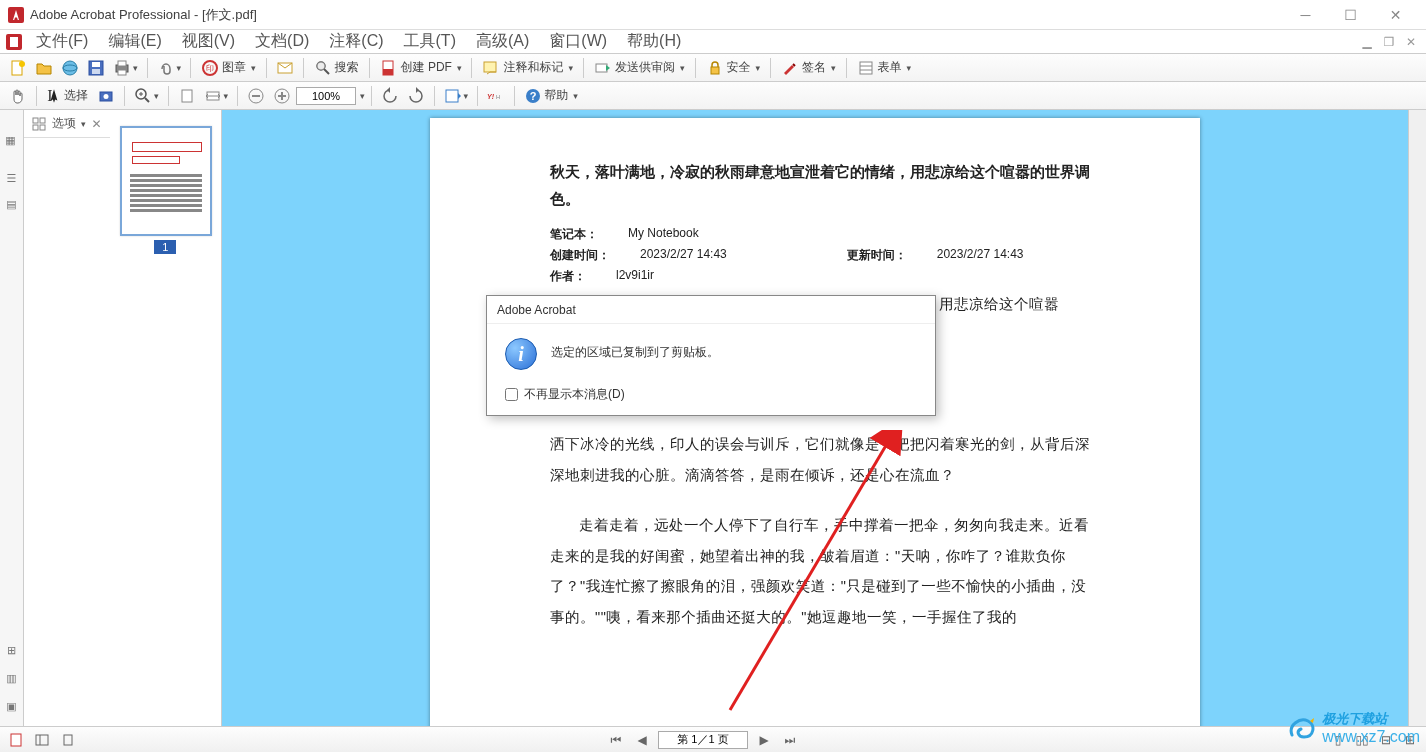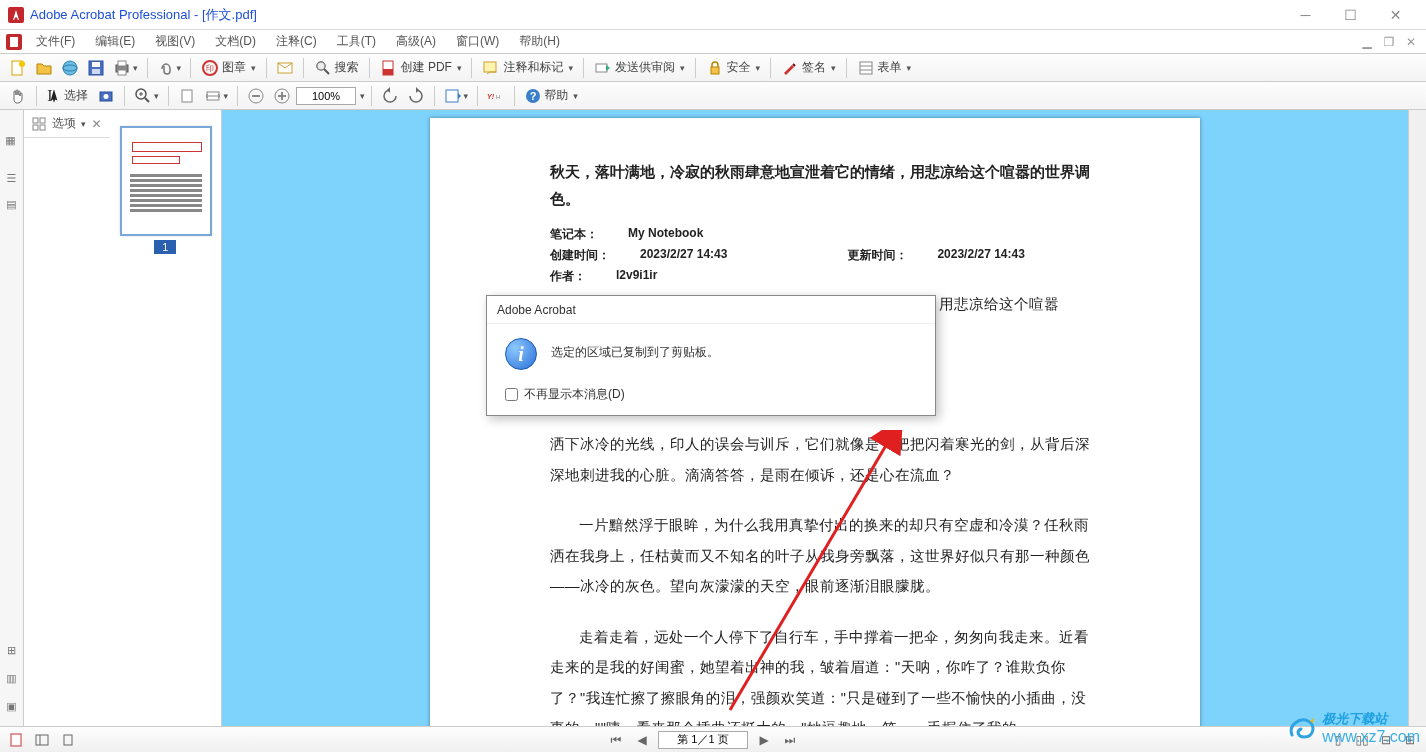--- a/index.html
+++ b/index.html
@@ -17,38 +17,38 @@
   
   .titlebar {
     height: 30px;
     background: #fff;
     border-bottom: 1px solid #ddd;
     display: flex;
     align-items: center;
     padding: 0 8px;
   }
   .titlebar .logo { width: 16px; height: 16px; margin-right: 6px; }
-  .titlebar .title { color: #1d4ed8; flex: 1; font-size: 13px; }
+  .titlebar .title { color: #404040; flex: 1; font-size: 13px; }
   .window-controls { display: flex; gap: 0; }
   .window-controls .ctrl {
     width: 45px; height: 30px;
     display: flex; align-items: center; justify-content: center;
     color: #888; cursor: pointer; font-size: 14px;
   }
   
   
   .menubar {
     height: 24px;
     display: flex;
     align-items: center;
     padding: 0 6px;
     background: #fff;
     border-bottom: 1px solid #ccc;
   }
-  .menubar .menuitem { padding: 3px 10px; cursor: pointer; color: #555; font-size: 12px; }
+  .menubar .menuitem { padding: 3px 10px; cursor: pointer; color: #555; font-size: 16px; }
   .menubar .sm-icon { width: 16px; height: 16px; margin-right: 4px; }
   .mdi-controls { margin-left: auto; display: flex; gap: 4px; }
   .mdi-controls .mi { width: 18px; height: 16px; display:flex; align-items:center; justify-content:center; color:#999; cursor:pointer; }
 
   
   .toolbar {
     height: 28px;
     display: flex;
     align-items: center;
     padding: 0 6px;
@@ -148,21 +148,21 @@
     background: #fff;
     min-height: 900px;
     box-shadow: 0 0 4px rgba(0,0,0,0.4);
     padding: 40px 100px 60px 120px;
     margin: 4px 0;
     color: #222;
   }
   .page h3 { font-size: 15px; font-weight: bold; line-height: 1.8; margin-bottom: 14px; }
   .meta { display:flex; gap:30px; font-size:12px; margin-bottom:4px; font-weight:bold; }
   .meta .ml { color:#222; }
-  .meta .mv { font-weight:bold; }
+  .meta .mv { font-weight:normal; }
   .body-p { font-size: 14.5px; line-height: 2.1; text-indent: 2em; margin-top:20px; letter-spacing:0.5px; }
   .body-p.first { margin-top:2px; }
   .red-underline { border-bottom: 2px solid #d33; padding-bottom:1px; }
 
   
   .statusbar {
     height: 26px;
     border-top: 1px solid #ccc;
     background: linear-gradient(#fdfdfd,#f0f0f0);
     display: flex;
@@ -543,21 +543,20 @@
       <div class="meta">
         <span class="ml">作者：</span>
         <span class="mv">l2v9i1ir</span>
       </div>
 
       <p class="body-p first">
         <span>秋天，落叶满地，</span><span class="red-underline">冷寂的秋雨肆意地宣泄着它的情绪</span><span>，用悲凉给这个喧嚣</span>
       </p>
       <div style="height:110px"></div>
       <p class="body-p" style="text-indent:0; margin-top:0;">洒下冰冷的光线，印人的误会与训斥，它们就像是一把把闪着寒光的剑，从背后深深地刺进我的心脏。滴滴答答，是雨在倾诉，还是心在流血？</p>
-      <p class="body-p">一片黯然浮于眼眸，为什么我用真挚付出的换来的却只有空虚和冷漠？任秋雨洒在我身上，任枯黄而又不知名的叶子从我身旁飘落，这世界好似只有那一种颜色——冰冷的灰色。望向灰濛濛的天空，眼前逐渐泪眼朦胧。</p>
       <p class="body-p">走着走着，远处一个人停下了自行车，手中撑着一把伞，匆匆向我走来。近看走来的是我的好闺蜜，她望着出神的我，皱着眉道："天呐，你咋了？谁欺负你了？"我连忙擦了擦眼角的泪，强颜欢笑道："只是碰到了一些不愉快的小插曲，没事的。""咦，看来那个插曲还挺大的。"她逗趣地一笑，一手握住了我的</p>
     </div>
   </div>
   <div class="doc-scroll"></div>
 </div>
 
 <div class="statusbar">
   <div class="sb-btn">
       <svg width="14" height="14" viewBox="0 0 14 14">
         <rect x="2" y="1" width="10" height="12" fill="#fff" stroke="#c33"></rect>

